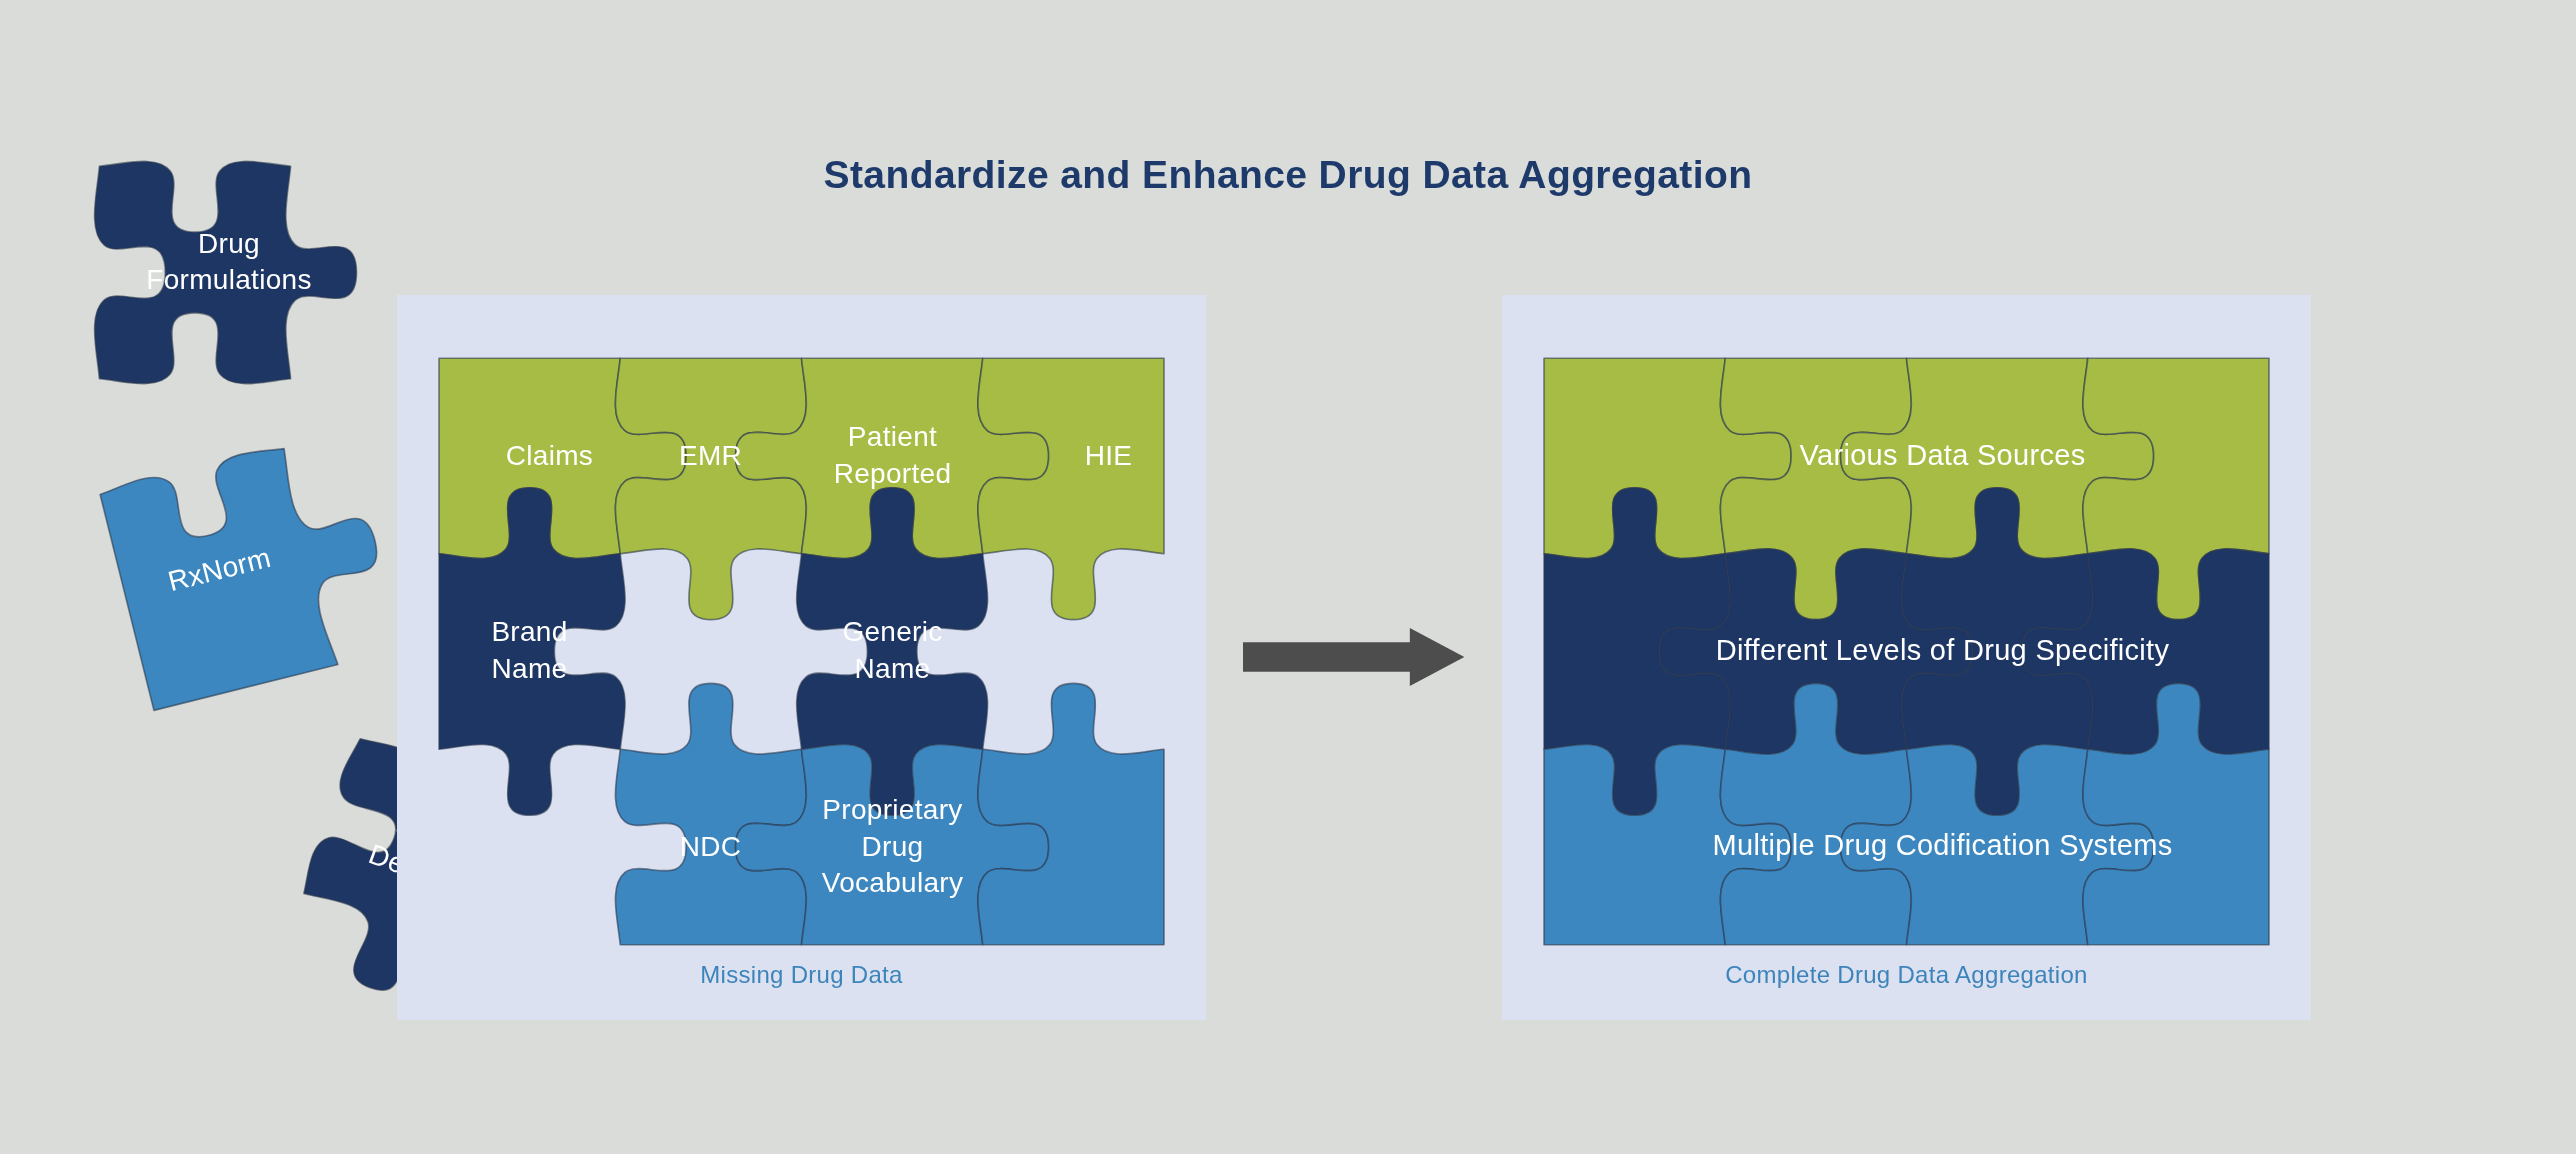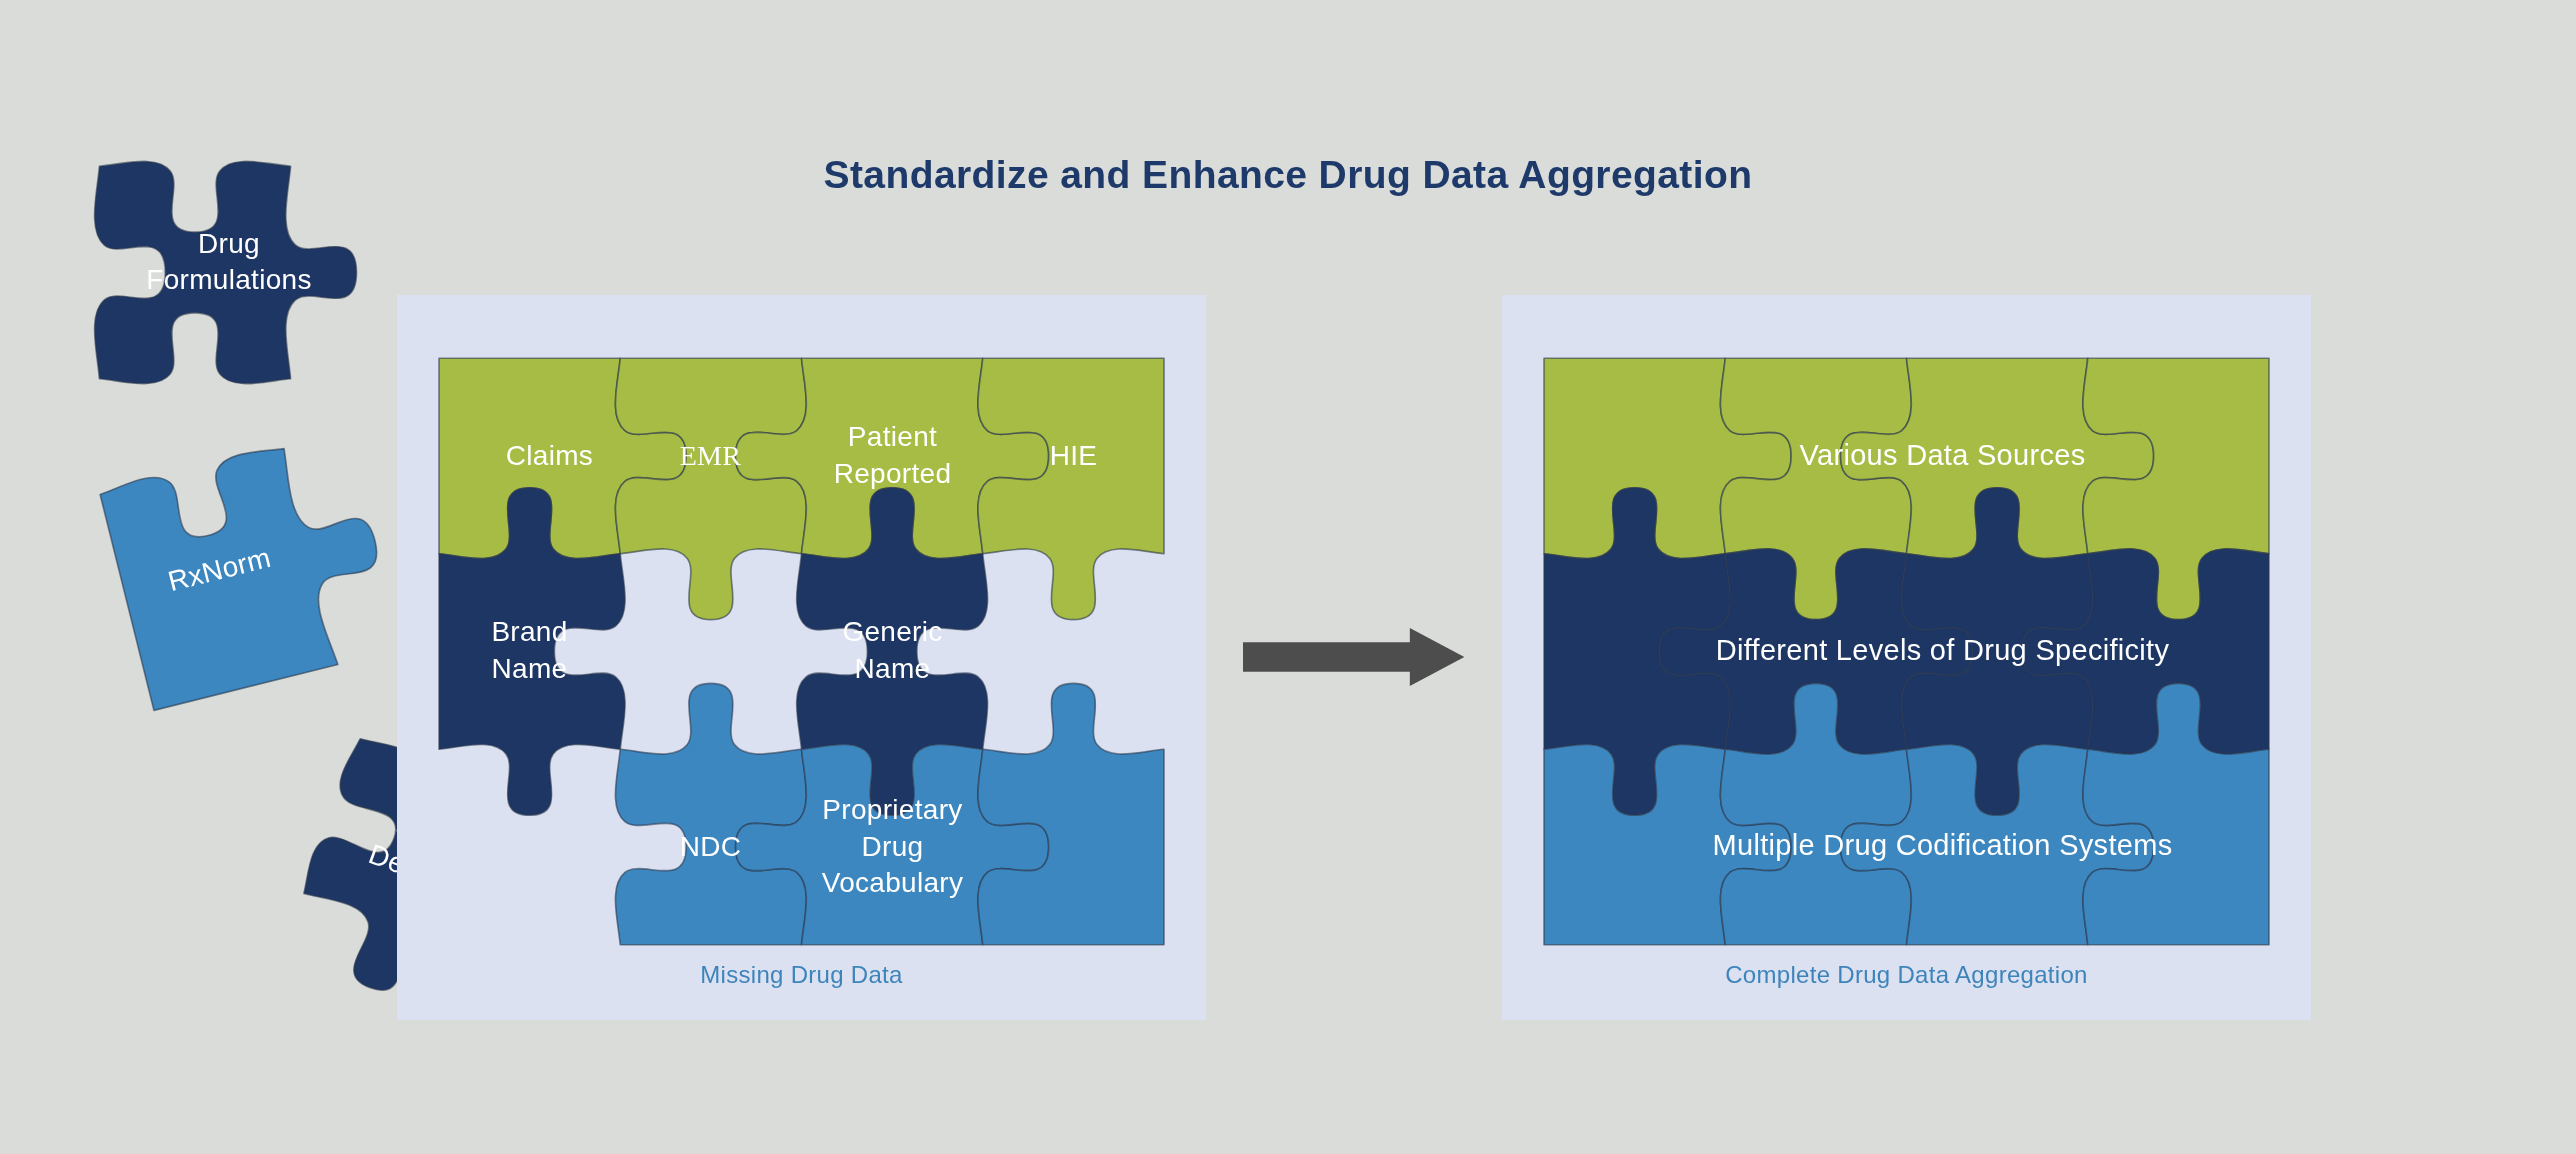--- a/index.html
+++ b/index.html
@@ -64,24 +64,24 @@
       <path d="M440.0 0.0L660.0 0.0C657.1 30.9,645.7 71.2,665.7 87.8C685.7 104.4,740.0 66.5,740.0 118.7C740.0 170.9,685.7 132.9,665.7 149.5C645.7 166.1,657.1 206.5,660.0 237.3C631.4 240.2,594.0 251.6,578.6 231.6C563.2 211.6,598.4 157.3,550.0 157.3C501.6 157.3,536.8 211.6,521.4 231.6C506.0 251.6,468.6 240.2,440.0 237.3C442.9 206.5,454.3 166.1,434.3 149.5C414.3 132.9,360.0 170.9,360.0 118.7C360.0 66.5,414.3 104.4,434.3 87.8C454.3 71.2,442.9 30.9,440.0 0.0Z" fill="#a6bc44" stroke="rgba(44,56,78,0.6)" stroke-width="2" stroke-linejoin="round"></path>
       <path d="M660.0 0.0L880.0 0.0L880.0 237.3C851.4 234.5,814.0 223.0,798.6 243.0C783.2 263.0,818.4 317.3,770.0 317.3C721.6 317.3,756.8 263.0,741.4 243.0C726.0 223.0,688.6 234.5,660.0 237.3C657.1 206.5,645.7 166.1,665.7 149.5C685.7 132.9,740.0 170.9,740.0 118.7C740.0 66.5,685.7 104.4,665.7 87.8C645.7 71.2,657.1 30.9,660.0 0.0Z" fill="#a6bc44" stroke="rgba(44,56,78,0.6)" stroke-width="2" stroke-linejoin="round"></path>
       <path d="M0.0 237.3C28.6 240.2,66.0 251.6,81.4 231.6C96.8 211.6,61.6 157.3,110.0 157.3C158.4 157.3,123.2 211.6,138.6 231.6C154.0 251.6,191.4 240.2,220.0 237.3C222.9 268.2,234.3 308.5,214.3 325.1C194.3 341.8,140.0 303.8,140.0 356.0C140.0 408.2,194.3 370.2,214.3 386.9C234.3 403.5,222.9 443.8,220.0 474.7C191.4 471.8,154.0 460.4,138.6 480.4C123.2 500.4,158.4 554.7,110.0 554.7C61.6 554.7,96.8 500.4,81.4 480.4C66.0 460.4,28.6 471.8,0.0 474.7L0.0 237.3Z" fill="#1e3664" stroke="rgba(44,56,78,0.6)" stroke-width="2" stroke-linejoin="round"></path>
       <path d="M440.0 237.3C468.6 240.2,506.0 251.6,521.4 231.6C536.8 211.6,501.6 157.3,550.0 157.3C598.4 157.3,563.2 211.6,578.6 231.6C594.0 251.6,631.4 240.2,660.0 237.3C662.9 268.2,674.3 308.5,654.3 325.1C634.3 341.8,580.0 303.8,580.0 356.0C580.0 408.2,634.3 370.2,654.3 386.9C674.3 403.5,662.9 443.8,660.0 474.7C631.4 471.8,594.0 460.4,578.6 480.4C563.2 500.4,598.4 554.7,550.0 554.7C501.6 554.7,536.8 500.4,521.4 480.4C506.0 460.4,468.6 471.8,440.0 474.7C437.1 443.8,425.7 403.5,445.7 386.9C465.7 370.2,520.0 408.2,520.0 356.0C520.0 303.8,465.7 341.8,445.7 325.1C425.7 308.5,437.1 268.2,440.0 237.3Z" fill="#1e3664" stroke="rgba(44,56,78,0.6)" stroke-width="2" stroke-linejoin="round"></path>
       <path d="M220.0 474.7C248.6 477.5,286.0 489.0,301.4 469.0C316.8 449.0,281.6 394.7,330.0 394.7C378.4 394.7,343.2 449.0,358.6 469.0C374.0 489.0,411.4 477.5,440.0 474.7C442.9 505.5,454.3 545.9,434.3 562.5C414.3 579.1,360.0 541.1,360.0 593.3C360.0 645.5,414.3 607.6,434.3 624.2C454.3 640.8,442.9 681.1,440.0 712.0L220.0 712.0C217.1 681.1,205.7 640.8,225.7 624.2C245.7 607.6,300.0 645.5,300.0 593.3C300.0 541.1,245.7 579.1,225.7 562.5C205.7 545.9,217.1 505.5,220.0 474.7Z" fill="#3c87c0" stroke="rgba(44,56,78,0.6)" stroke-width="2" stroke-linejoin="round"></path>
       <path d="M440.0 474.7C468.6 471.8,506.0 460.4,521.4 480.4C536.8 500.4,501.6 554.7,550.0 554.7C598.4 554.7,563.2 500.4,578.6 480.4C594.0 460.4,631.4 471.8,660.0 474.7C657.1 505.5,645.7 545.9,665.7 562.5C685.7 579.1,740.0 541.1,740.0 593.3C740.0 645.5,685.7 607.6,665.7 624.2C645.7 640.8,657.1 681.1,660.0 712.0L440.0 712.0C442.9 681.1,454.3 640.8,434.3 624.2C414.3 607.6,360.0 645.5,360.0 593.3C360.0 541.1,414.3 579.1,434.3 562.5C454.3 545.9,442.9 505.5,440.0 474.7Z" fill="#3c87c0" stroke="rgba(44,56,78,0.6)" stroke-width="2" stroke-linejoin="round"></path>
       <path d="M660.0 474.7C688.6 477.5,726.0 489.0,741.4 469.0C756.8 449.0,721.6 394.7,770.0 394.7C818.4 394.7,783.2 449.0,798.6 469.0C814.0 489.0,851.4 477.5,880.0 474.7L880.0 712.0L660.0 712.0C657.1 681.1,645.7 640.8,665.7 624.2C685.7 607.6,740.0 645.5,740.0 593.3C740.0 541.1,685.7 579.1,665.7 562.5C645.7 545.9,657.1 505.5,660.0 474.7Z" fill="#3c87c0" stroke="rgba(44,56,78,0.6)" stroke-width="2" stroke-linejoin="round"></path>
     </svg>
   <div class="panel-caption">Missing Drug Data</div>
 <div class="cell-label" style="left: 42px; top: 63px; height: 196px; padding-left: 20px;">Claims</div>
-    <div class="cell-label" style="left: 223px; top: 63px; height: 196px; font-family: Liberation Serif, serif;">EMR</div>
+    <div class="cell-label" style="left: 223px; top: 63px; height: 196px;">EMR</div>
     <div class="cell-label" style="left: 405px; top: 63px; height: 196px;">Patient
 Reported</div>
-    <div class="cell-label" style="left: 586px; top: 63px; height: 196px; text-align: center;">HIE</div>
+    <div class="cell-label" style="left: 621px; top: 63px; height: 196px; text-align: center;">HIE</div>
     <div class="cell-label" style="left: 42px; top: 258px; height: 196px;">Brand
 Name</div>
     <div class="cell-label" style="left: 405px; top: 258px; height: 196px;">Generic
 Name</div>
     <div class="cell-label" style="left: 223px; top: 454px; height: 196px;">NDC</div>
     <div class="cell-label" style="left: 405px; top: 454px; height: 196px;">Proprietary
 Drug
 Vocabulary</div>
   </div>
 

